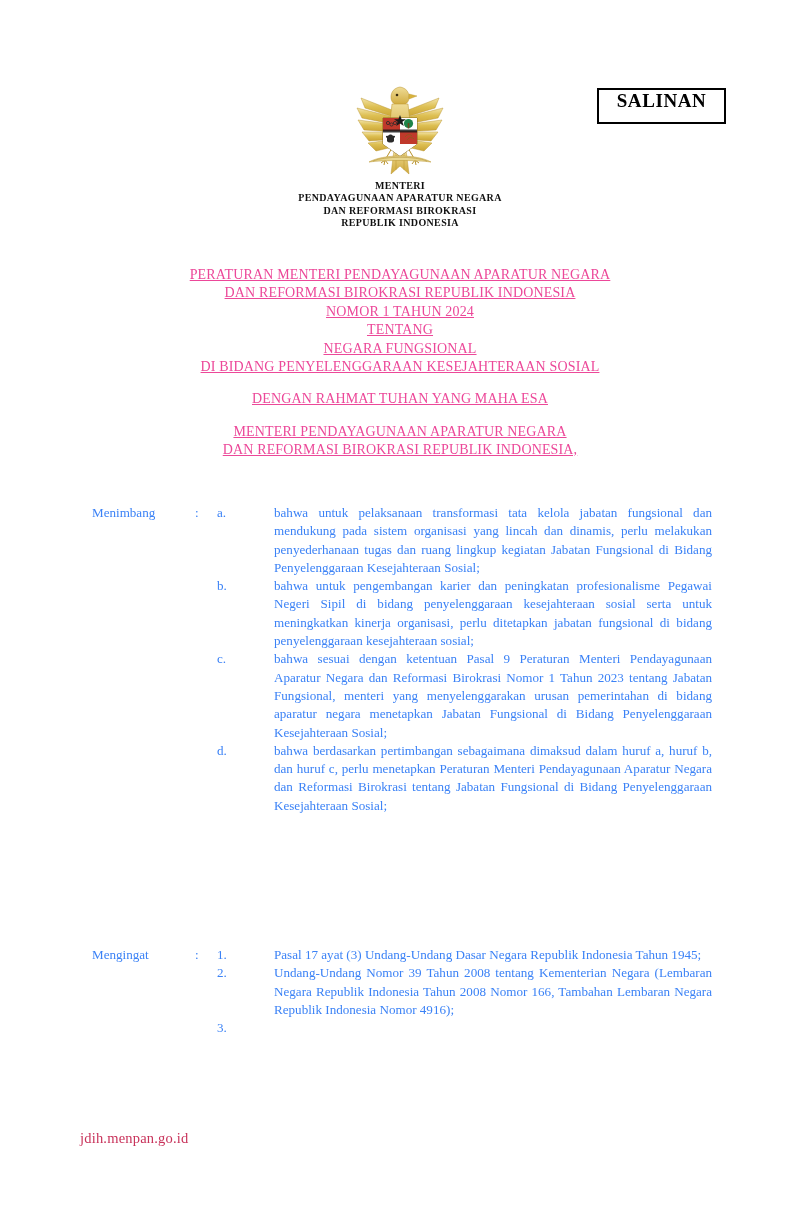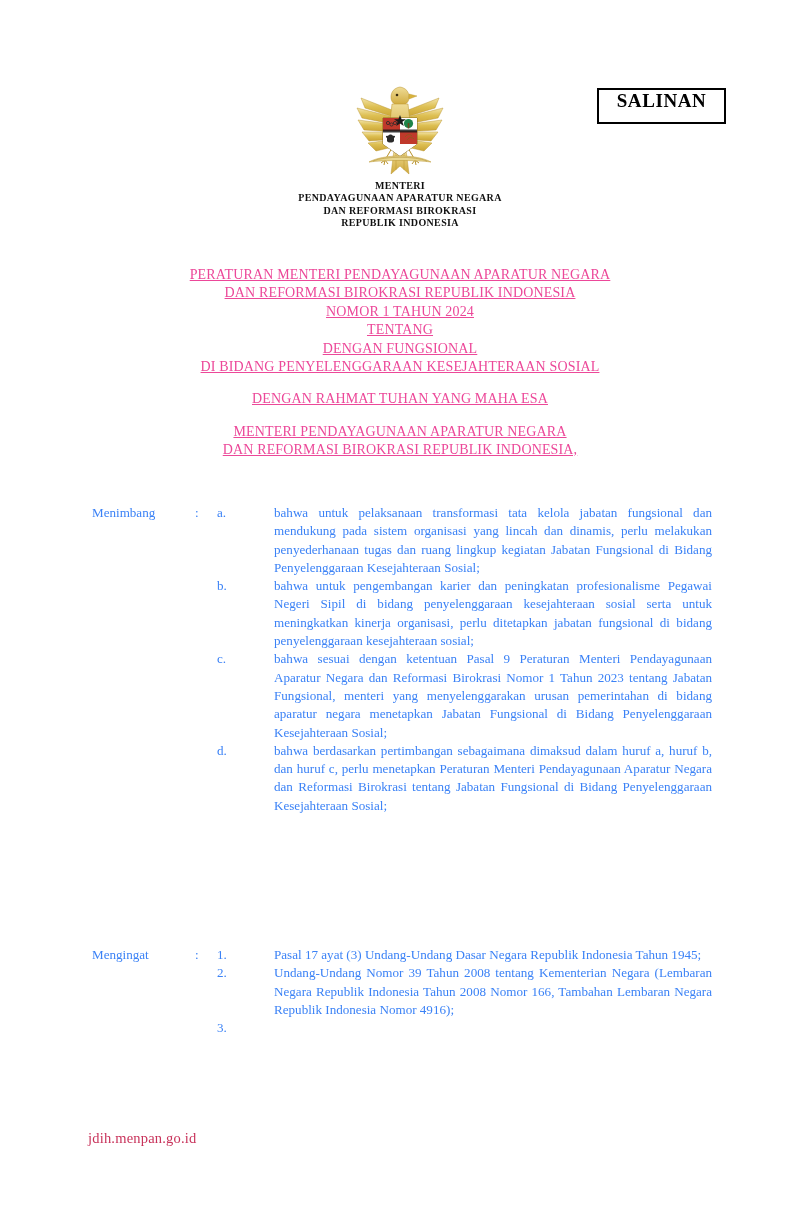--- a/index.html
+++ b/index.html
@@ -121,21 +121,21 @@
   .text-col {
     flex: 1 1 auto;
     text-align: justify;
     text-justify: inter-word;
     margin-left: 16px;
   }
 
   
   .footer-link {
     position: absolute;
-    left: 88px;
+    left: 80px;
     top: 1130px;
     font-size: 14.5px;
     color: #c8325a;
     letter-spacing: 0.2px;
   }
 </style>
 </head>
 <body>
 
 <div id="page">
@@ -237,21 +237,21 @@
     <div>PENDAYAGUNAAN APARATUR NEGARA</div>
     <div>DAN REFORMASI BIROKRASI</div>
     <div>REPUBLIK INDONESIA</div>
   </div>
 
   <div class="title-block">
     <div class="tline">PERATURAN MENTERI PENDAYAGUNAAN APARATUR NEGARA</div>
     <div class="tline">DAN REFORMASI BIROKRASI REPUBLIK INDONESIA</div>
     <div class="tline">NOMOR 1 TAHUN 2024</div>
     <div class="tline">TENTANG</div>
-    <div class="tline">DENGAN FUNGSIONAL</div>
+    <div class="tline">NEGARA FUNGSIONAL</div>
     <div class="tline">DI BIDANG PENYELENGGARAAN KESEJAHTERAAN SOSIAL</div>
     <div class="gap-sm"></div>
     <div class="tline">DENGAN RAHMAT TUHAN YANG MAHA ESA</div>
     <div class="gap-sm"></div>
     <div class="tline">MENTERI PENDAYAGUNAAN APARATUR NEGARA</div>
     <div class="tline">DAN REFORMASI BIROKRASI REPUBLIK INDONESIA,</div>
   </div>
 
   <div class="section" style="top:504px;">
 

